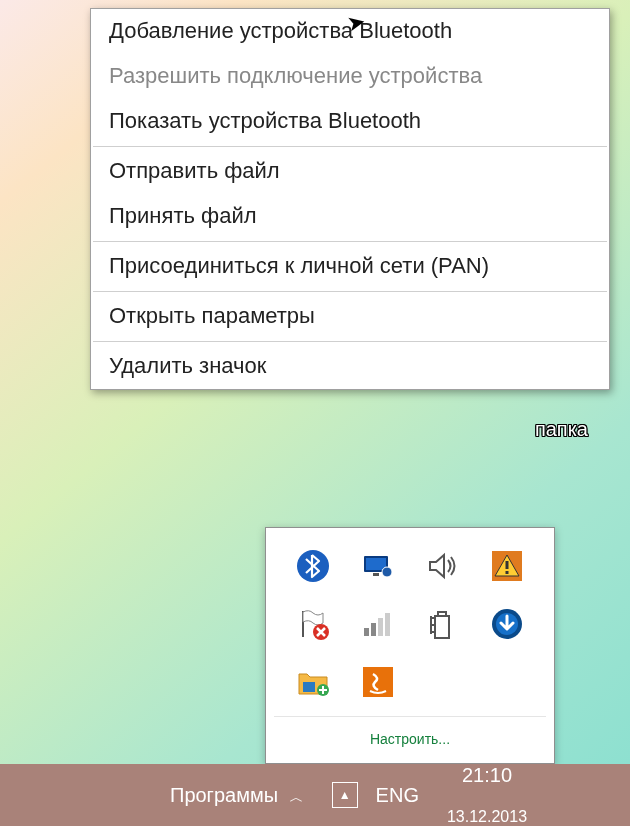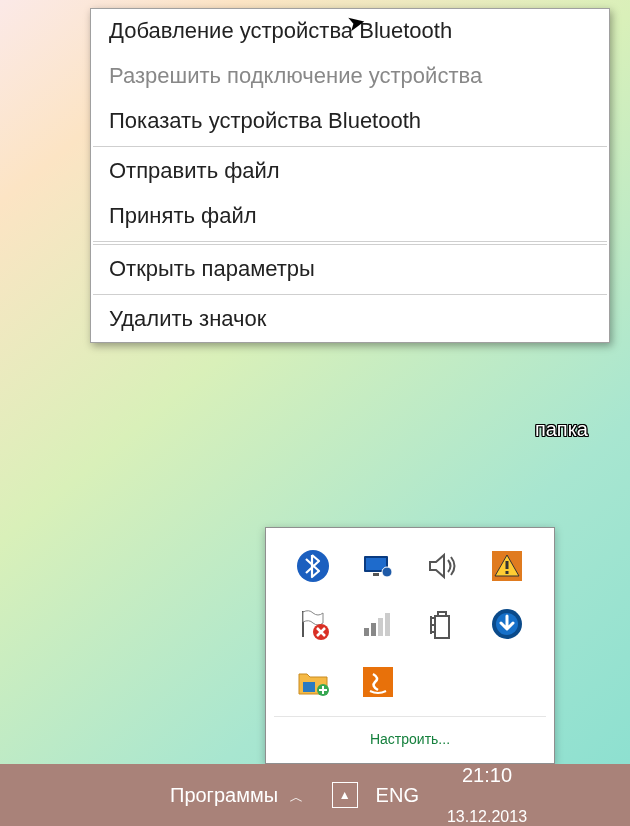--- a/index.html
+++ b/index.html
@@ -72,20 +72,21 @@
   <span class="desktop-label">папка</span>
 
   <div class="context-menu">
     <div class="mi">Добавление устройства Bluetooth</div>
     <div class="mi disabled">Разрешить подключение устройства</div>
     <div class="mi bold">Показать устройства Bluetooth</div>
     <div class="sep"></div>
     <div class="mi">Отправить файл</div>
     <div class="mi">Принять файл</div>
     <div class="sep"></div>
+    <div class="mi">Присоединиться к личной сети (PAN)</div>
     <div class="sep"></div>
     <div class="mi">Открыть параметры</div>
     <div class="sep"></div>
     <div class="mi">Удалить значок</div>
   </div>
 
   <span class="cursor">➤</span>
 
   <div class="tray-popup">
     <div class="tray-grid">

